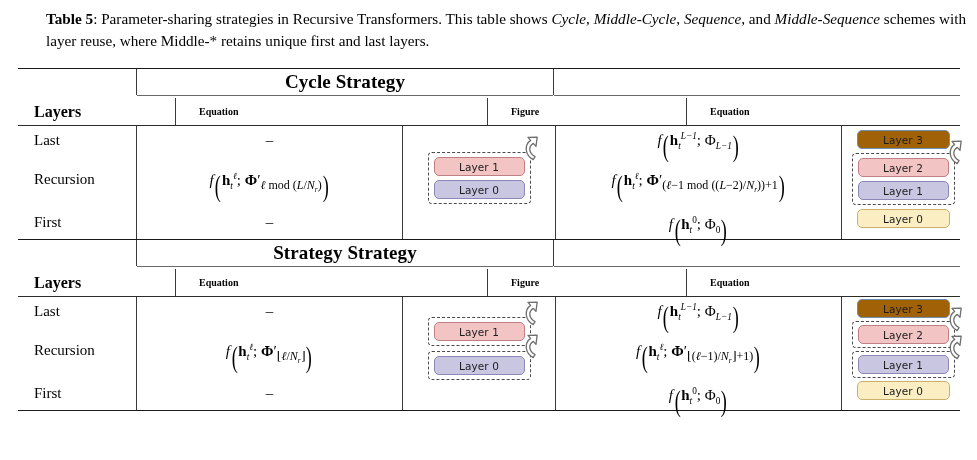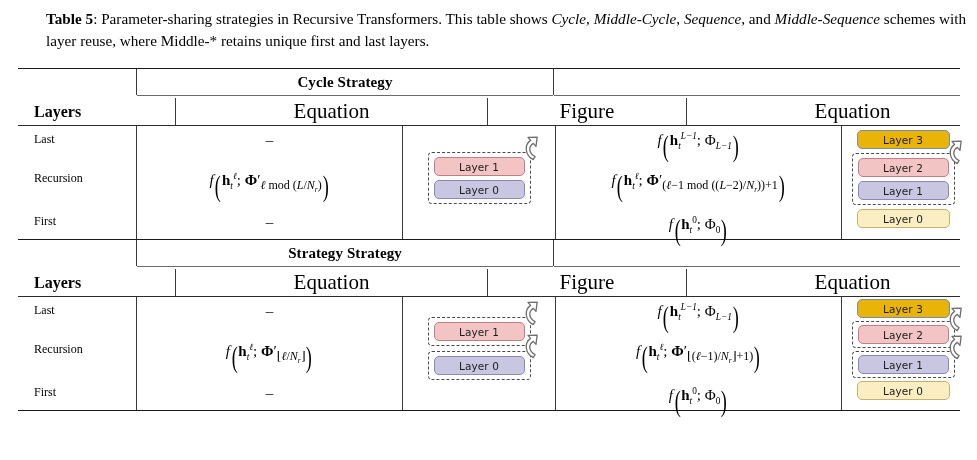--- a/index.html
+++ b/index.html
@@ -62,47 +62,47 @@
 
   .vsep {
     flex: 0 0 1px;
     align-self: stretch;
     background: #3a3a3a;
   }
 
   .gh {
     text-align: center;
     font-weight: bold;
-    font-size: 15px;
+    font-size: 19px;
     letter-spacing: .1px;
   }
   .sh {
-    text-align: center;
-    font-size: 21px;
+    font-size: 10px;
+    font-weight: bold;
   }
   .sh-bold { font-weight: bold; text-align: left; padding-left: 16px; }
 
   
   .ghline-wrap { display: flex; height: 3px; }
   .ghline {
     border-top: 1.3px solid #6a6a6a;
     height: 0;
     align-self: flex-start;
   }
 
   
   .bodyblock { display: flex; }
   .bodycol { position: relative; }
   .bodycol.c-layers, .bodycol.c-eq1, .bodycol.c-fig1,
   .bodycol.c-eq2, .bodycol.c-fig2 { height: 113px; }
 
   .rowlabel {
     position: absolute;
     left: 16px;
-    font-size: 12px;
+    font-size: 15px;
     white-space: nowrap;
   }
   .r-last { top: 6px; }
   .r-rec  { top: 45px; }
   .r-first{ top: 88px; }
 
   .eqcell {
     position: absolute;
     left: 0; right: 0;
     text-align: center;
@@ -135,21 +135,21 @@
     height: 19px;
     border-radius: 5px;
     font-family: "DejaVu Sans", "Liberation Sans", sans-serif;
     font-size: 10.5px;
     display: flex;
     align-items: center;
     justify-content: center;
     color: #1c1c1c;
     letter-spacing: .1px;
   }
-  .lb-blue   { background: #eab308; border: 1.1px solid #6f90b5; }
+  .lb-blue   { background: #a16207; border: 1.1px solid #6f90b5; }
   .lb-pink   { background: #f2c4c4; border: 1.1px solid #c07f84; }
   .lb-purple { background: #c9c6e2; border: 1.1px solid #8c87b5; }
   .lb-yellow { background: #fbeec2; border: 1.1px solid #cbb06a; }
 
   .dashbox {
     box-sizing: border-box;
     border: 1.4px dashed #4a4a4a;
     border-radius: 4px;
     padding: 4px 5px;
     display: flex;

